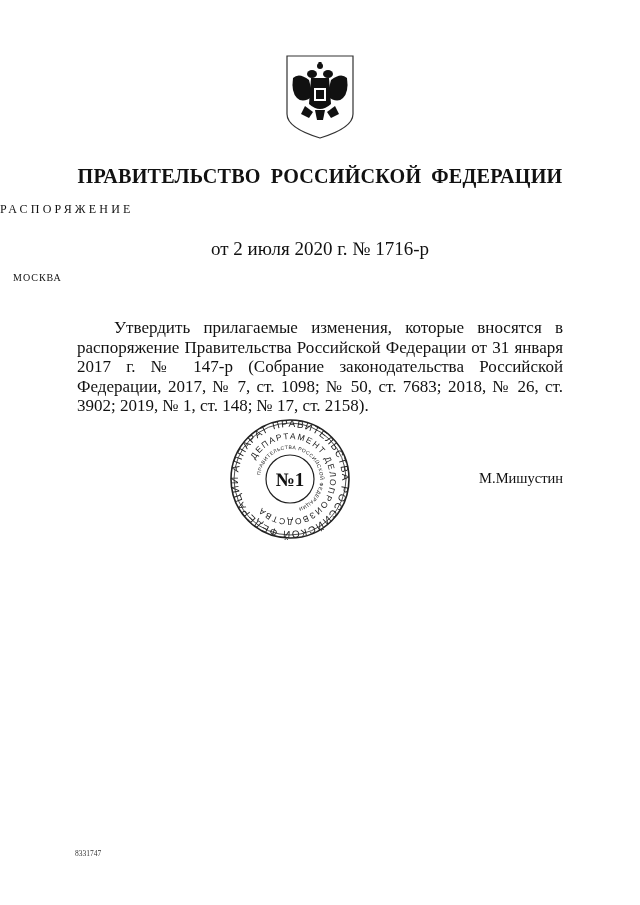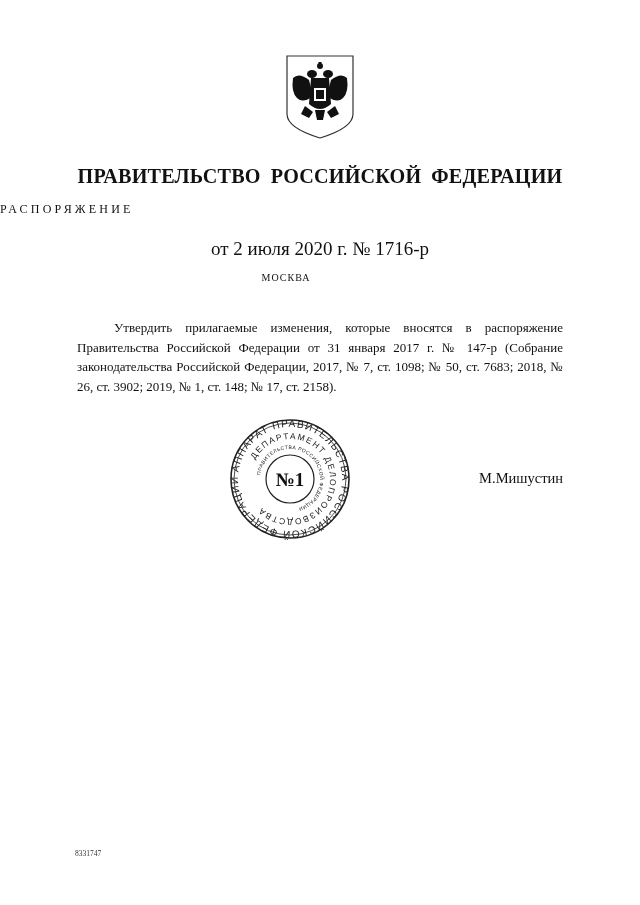--- a/index.html
+++ b/index.html
@@ -6,24 +6,24 @@
   body { width: 640px; height: 905px; position: relative; overflow: hidden;
          font-family: "Liberation Serif", "DejaVu Serif", serif; color: #111; }
   .emblem { position: absolute; left: 283px; top: 52px; width: 74px; height: 90px; }
   .title { position: absolute; left: 0; width: 640px; top: 164px; text-align: center;
            font-size: 21px; font-weight: bold; letter-spacing: 0.2px; word-spacing: 5px;
            transform: scaleX(0.96); }
   .subtitle { position: absolute; left: 0; width: 640px; top: 202px; text-align: left;
               font-size: 12px; letter-spacing: 3.2px; }
   .date-line { position: absolute; left: 0; width: 640px; top: 238px; text-align: center;
                font-size: 19px; }
-  .city { position: absolute; left: 0; width: 572px; top: 272px; text-align: center;
-          font-size: 10px; letter-spacing: 1px; }
+  .city { position: absolute; left: 0; width: 572px; top: 272px; text-align: left;
+          font-size: 10px; letter-spacing: 1px; padding-left: 13px; }
   .body-text { position: absolute; left: 77px; width: 486px; top: 318px;
-               font-size: 13px; line-height: 19.5px; text-align: justify; }
+               font-size: 17px; line-height: 19.5px; text-align: justify; }
   .body-text .indent { display: inline-block; width: 37px; }
   .sig-left { position: absolute; left: 77px; top: 452px; font-size: 14.5px; line-height: 18px; }
   .sig-left .l2 { padding-left: 19px; }
   .sig-right { position: absolute; right: 77px; top: 470px; font-size: 14.5px; }
   .stamp { position: absolute; left: 229px; top: 418px; width: 122px; height: 122px; }
   .docid { position: absolute; left: 75px; top: 849px; font-size: 7.5px; color: #333; }
 </style>
 </head>
 <body>
 

